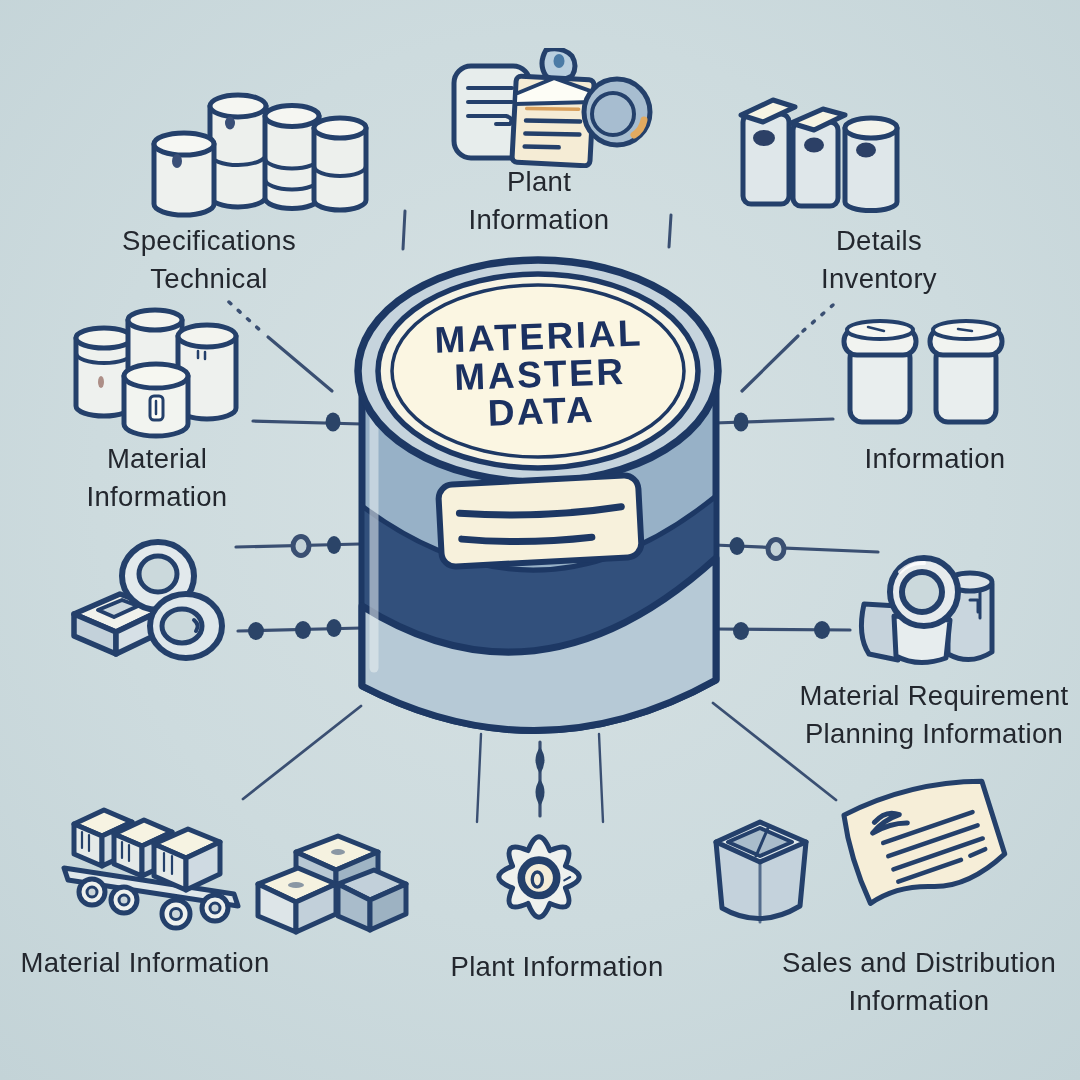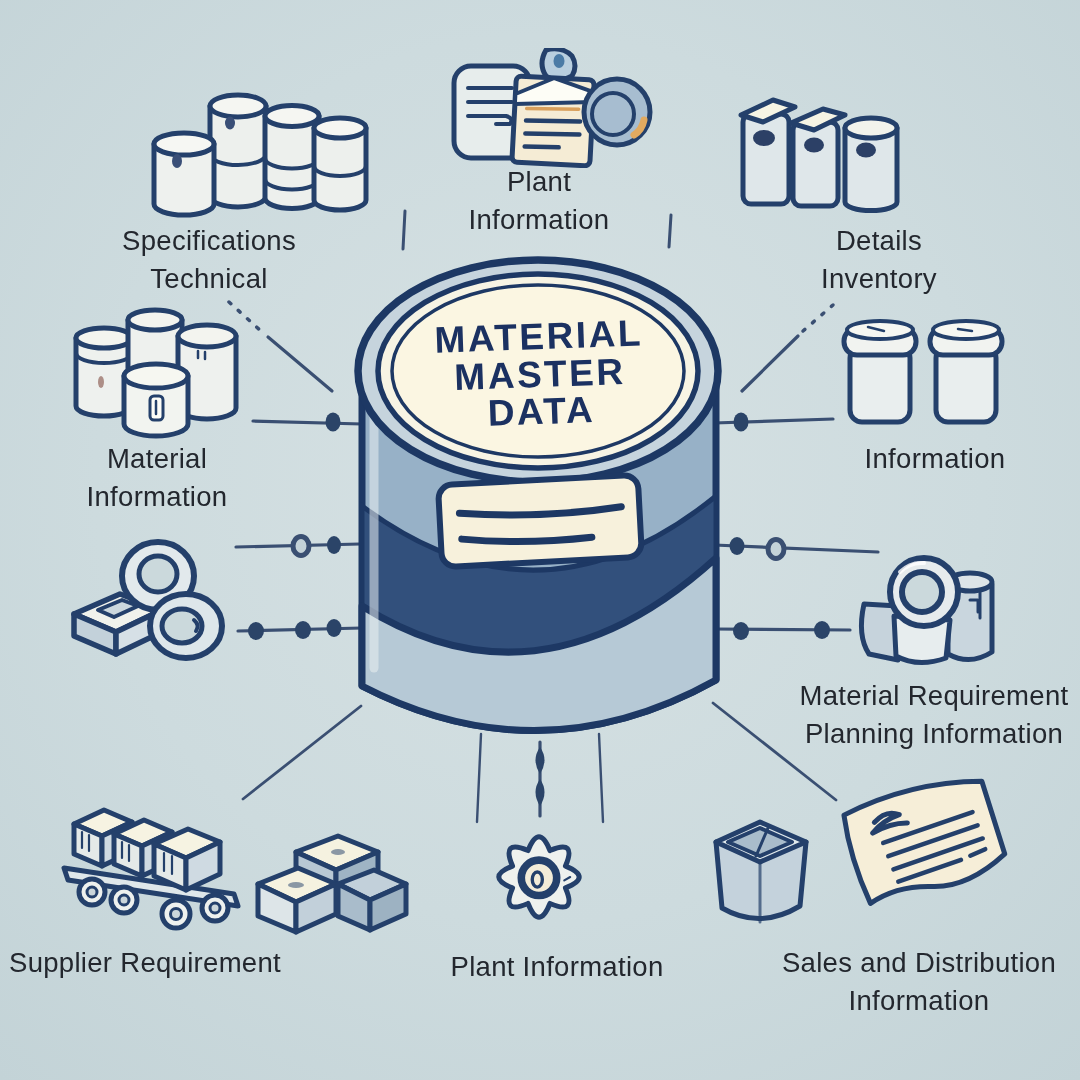--- a/index.html
+++ b/index.html
@@ -333,21 +333,21 @@
   <div class="label" style="left:790px;top:440px;width:290px">
     <span>Information</span>
   </div>
 
   <div class="label" style="left:784px;top:677px;width:300px">
     <span>Material Requirement</span>
     <span>Planning Information</span>
   </div>
 
   <div class="label" style="left:0px;top:944px;width:290px">
-    <span>Supplier Requirement</span>
+    <span>Material Information</span>
     <span></span>
   </div>
 
   <div class="label" style="left:412px;top:948px;width:290px">
     <span>Plant Information</span>
     <span></span>
   </div>
 
   <div class="label" style="left:769px;top:944px;width:300px">
     <span>Sales and Distribution</span>

